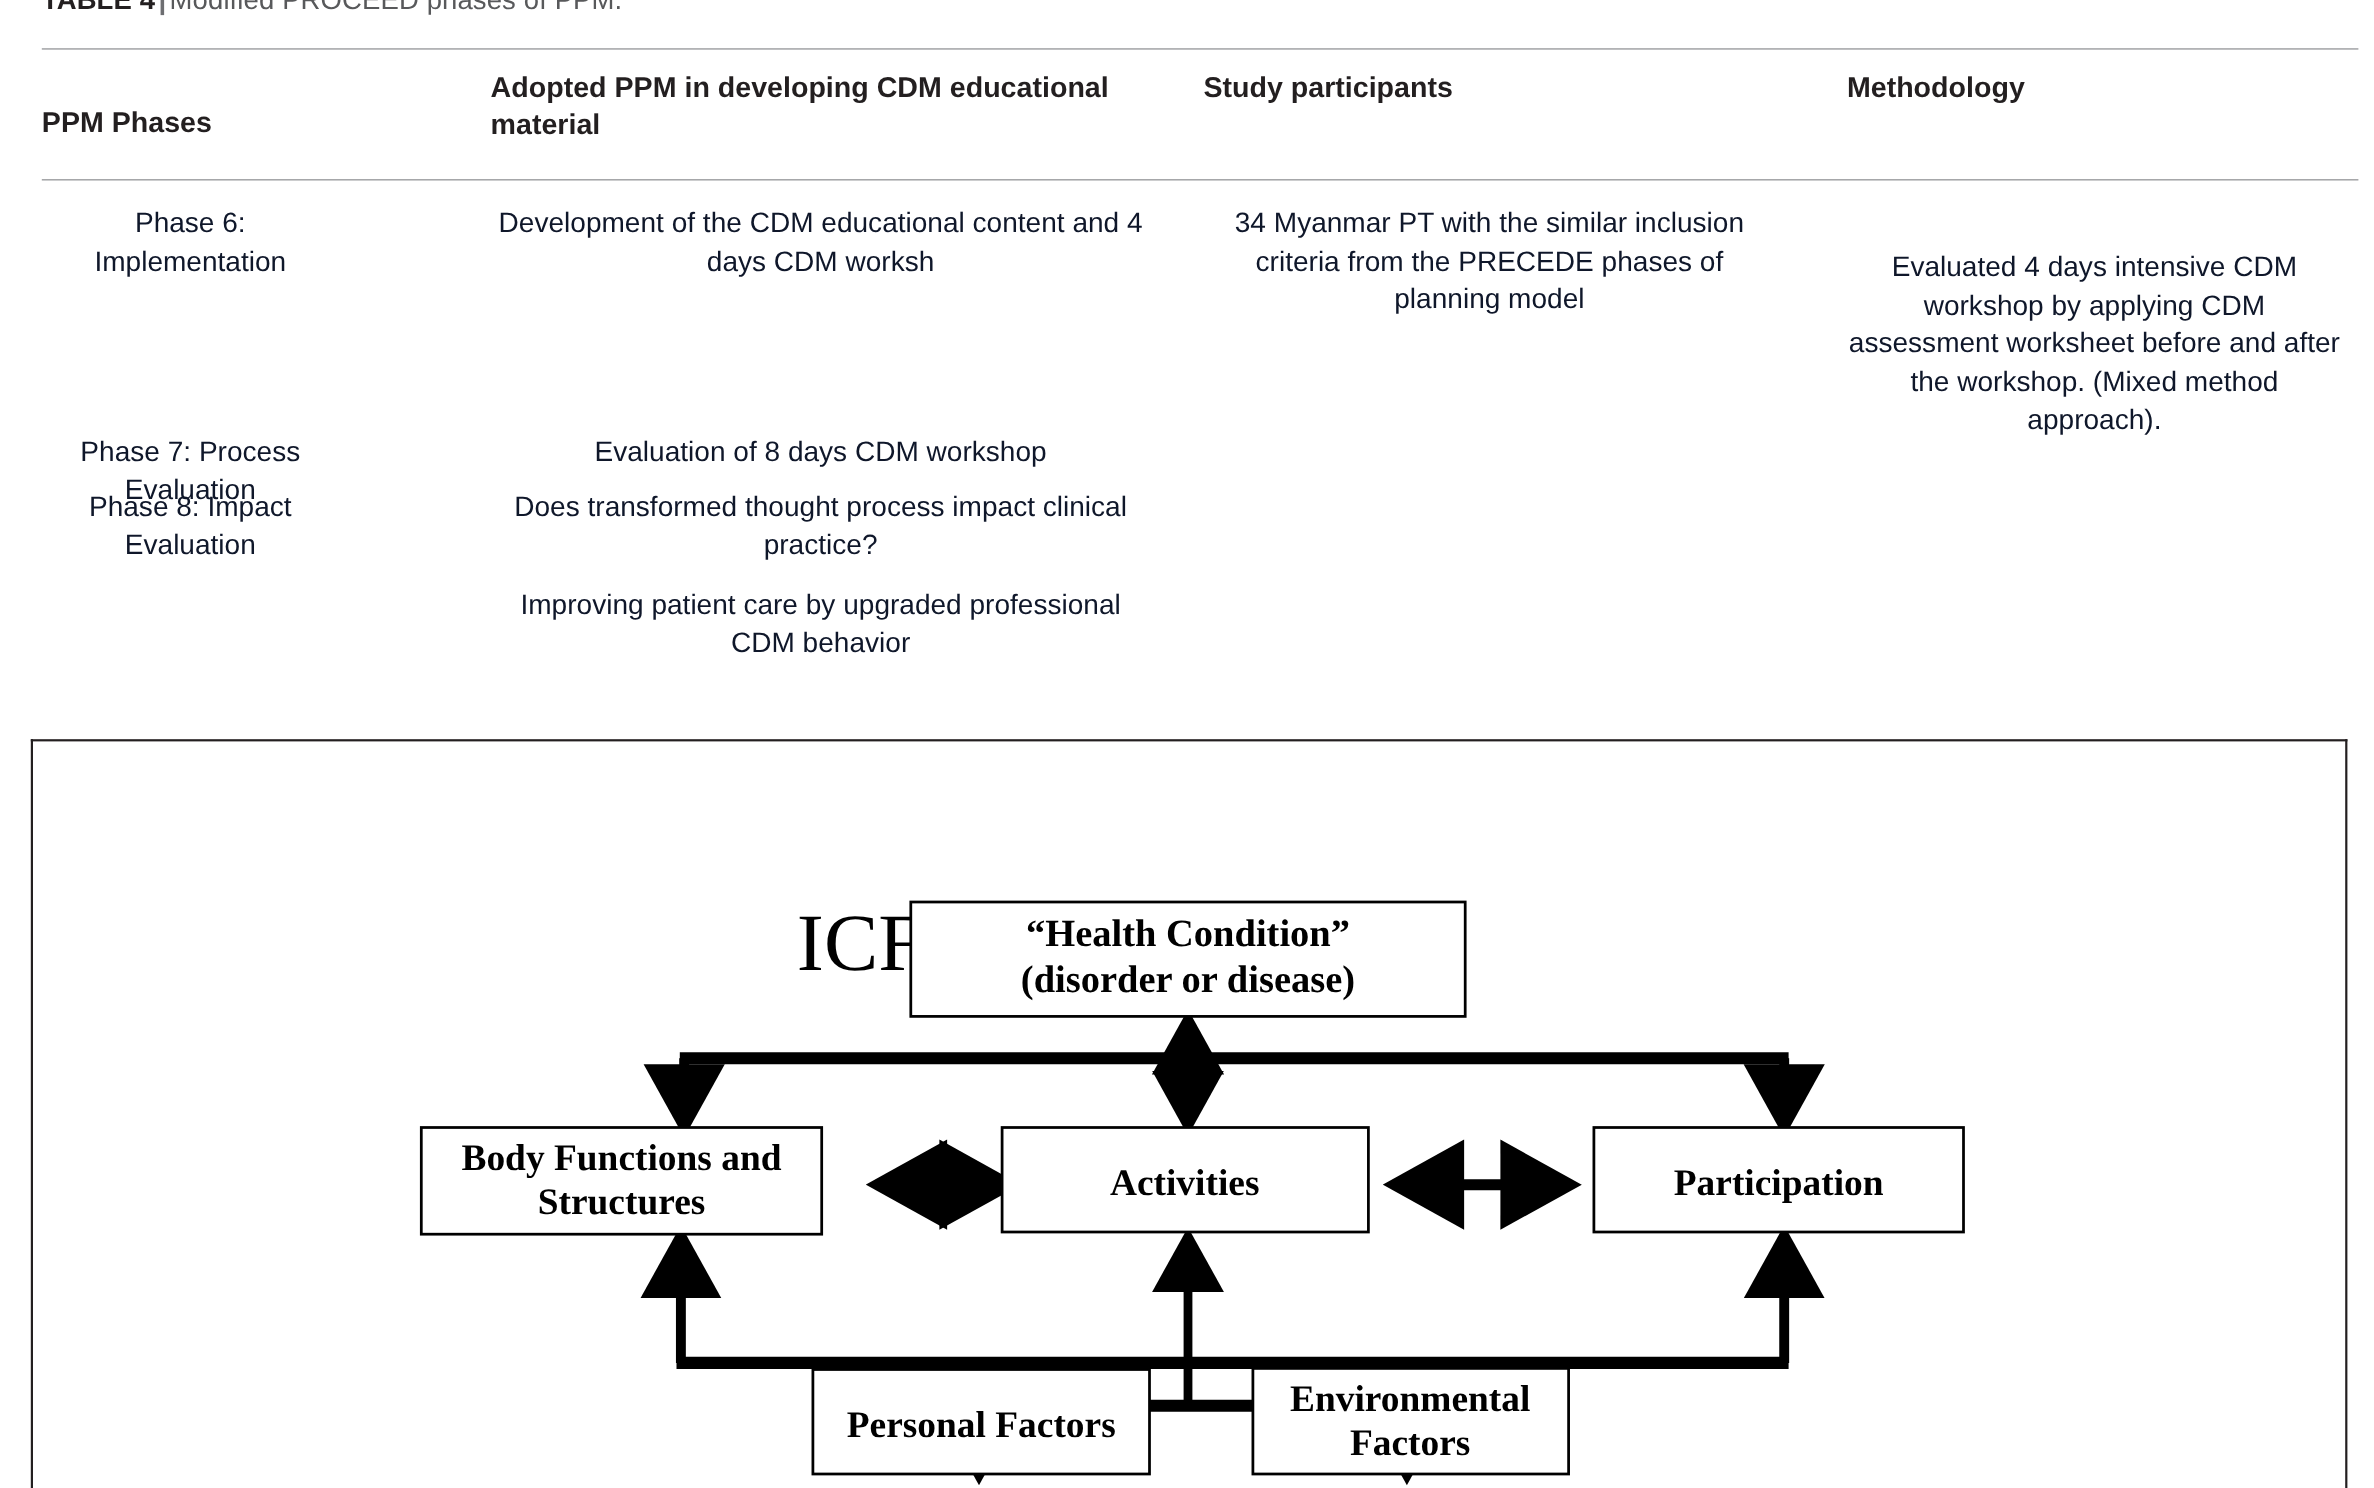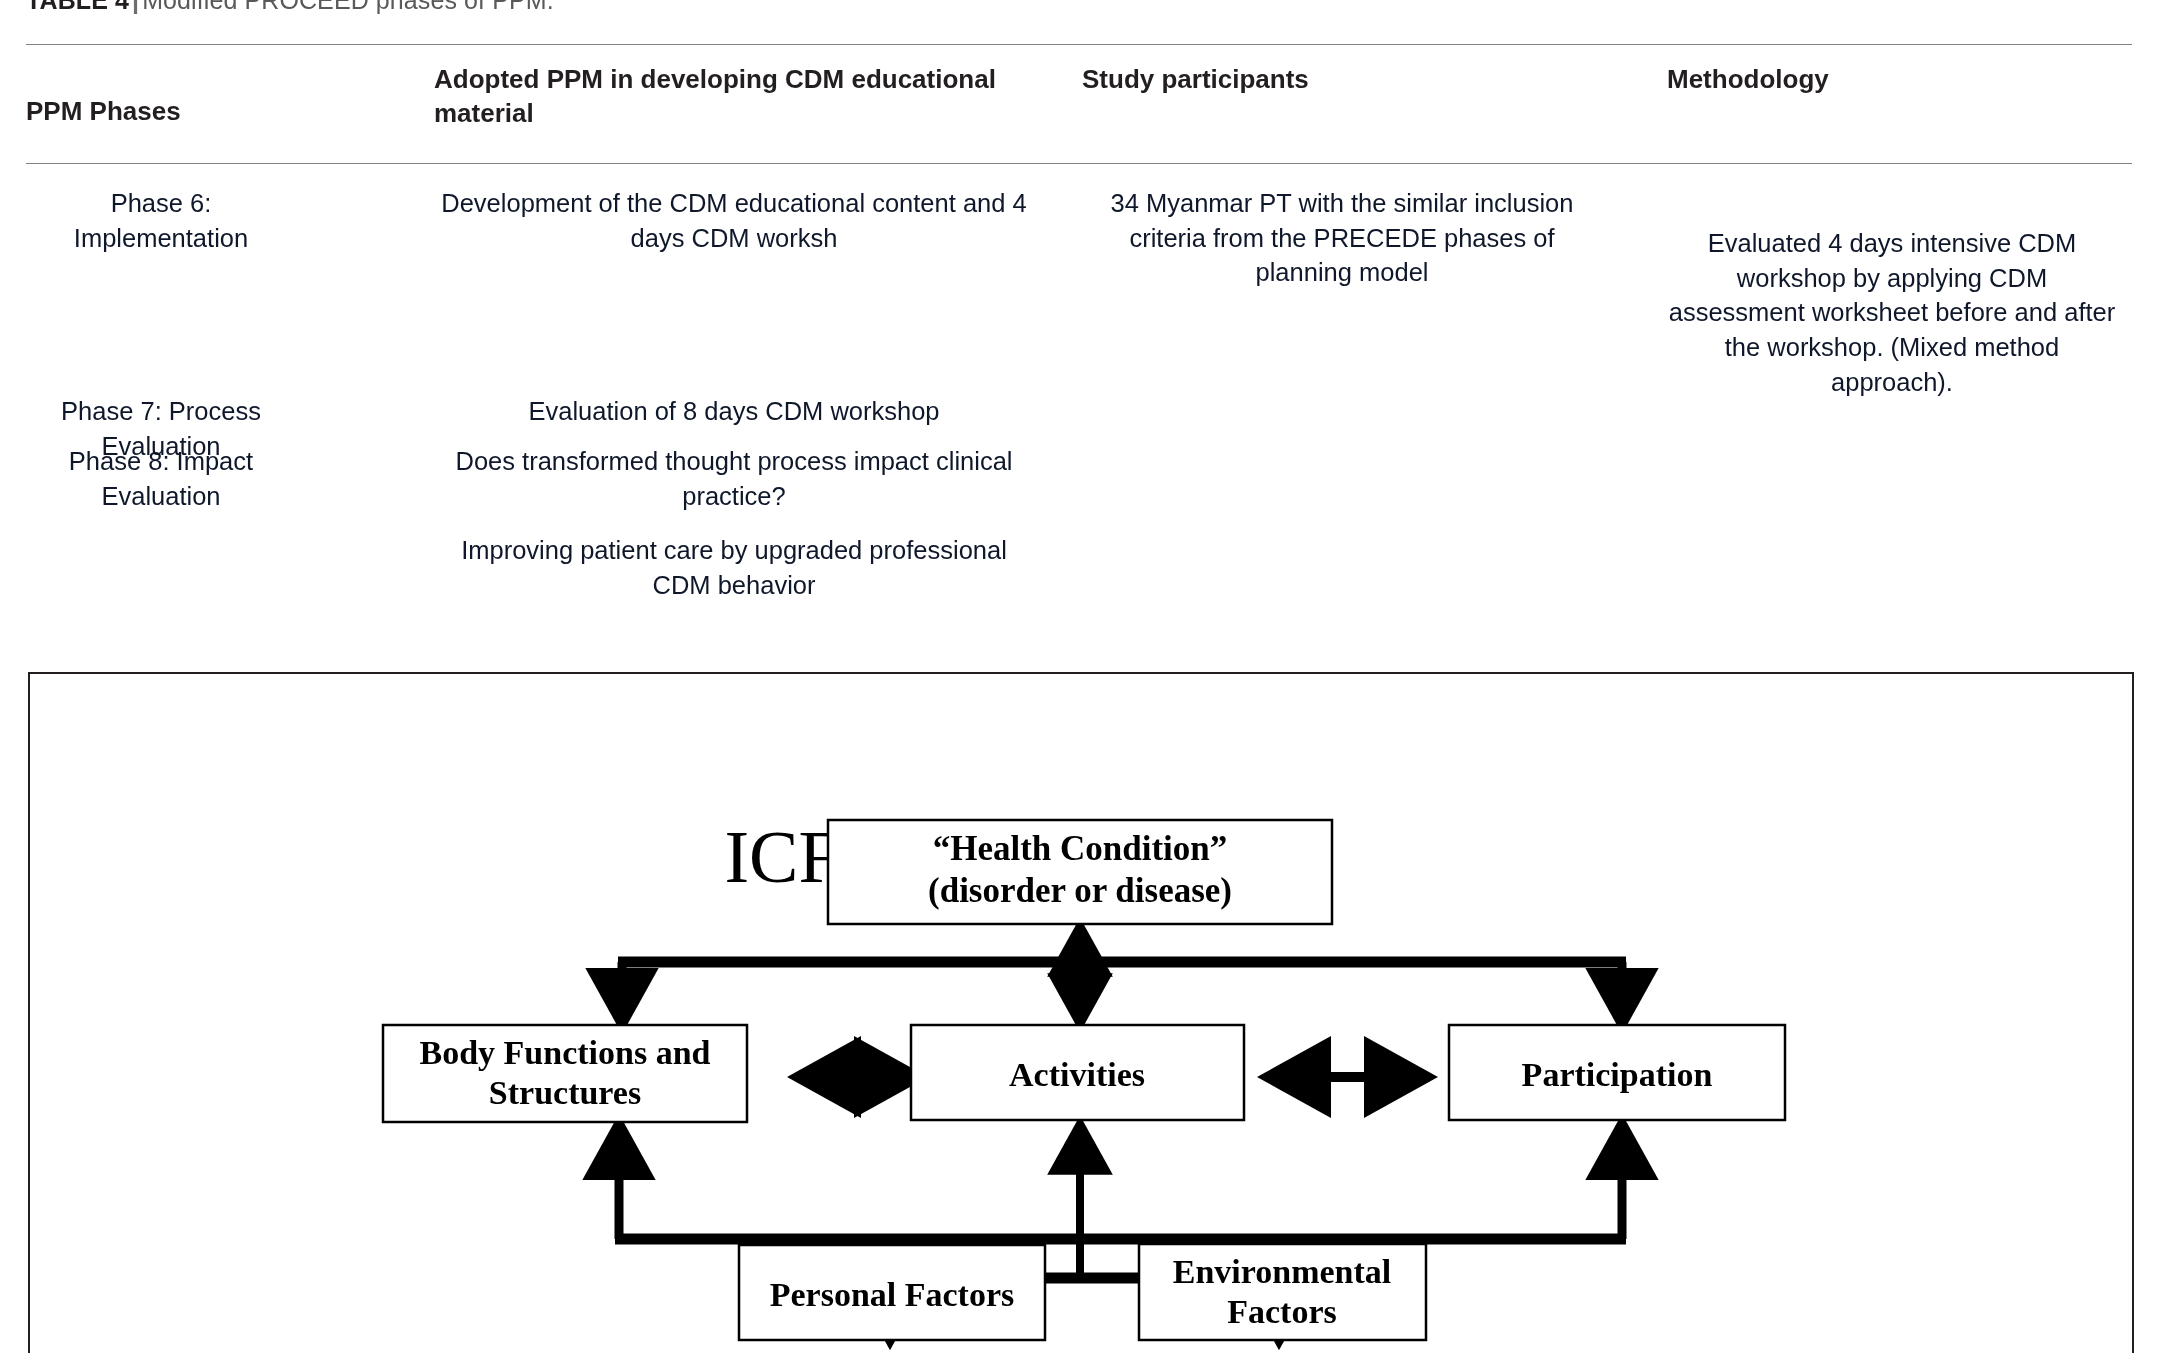--- a/index.html
+++ b/index.html
@@ -13,21 +13,21 @@
     position: relative;
     overflow: hidden;
     font-family: "Liberation Sans", sans-serif;
     color: #231f20;
     -webkit-font-smoothing: antialiased;
   }
 
   
   #table-section {
     position: absolute;
-    left: 0;
+    left: 12px;
     top: 0;
     width: 1758px;
     height: 640px;
   }
 
   #table-caption {
     position: absolute;
     left: 26px;
     top: -14px;
     font-size: 25px;

